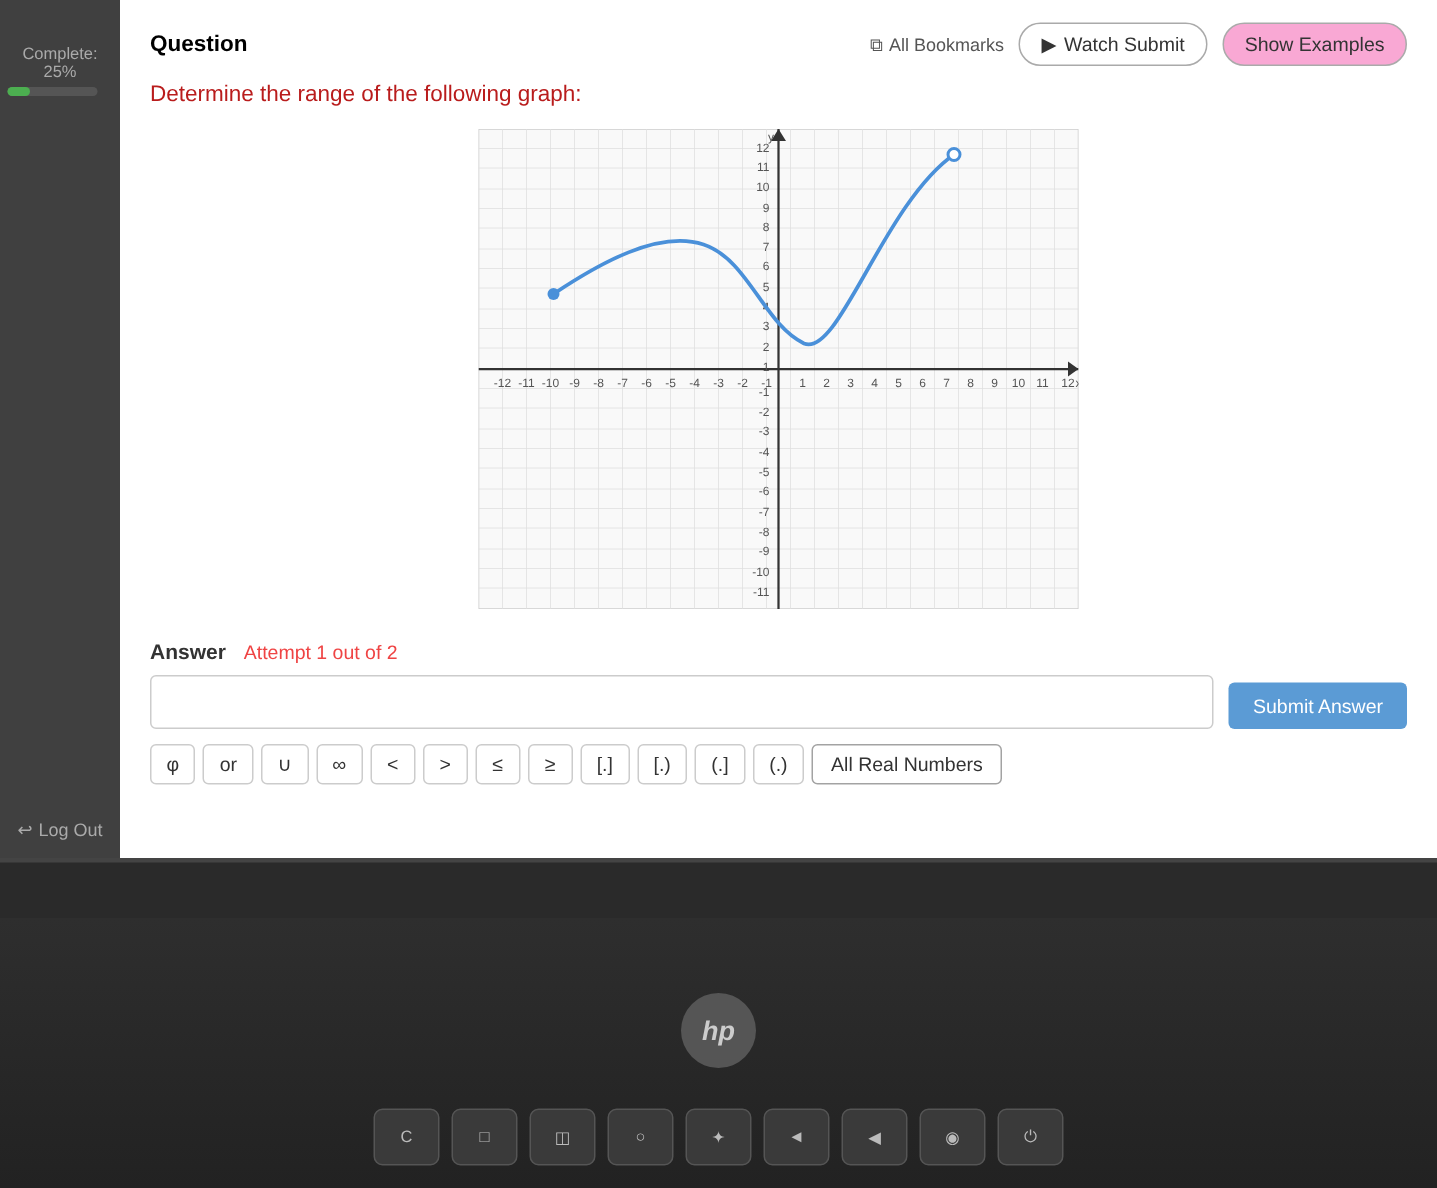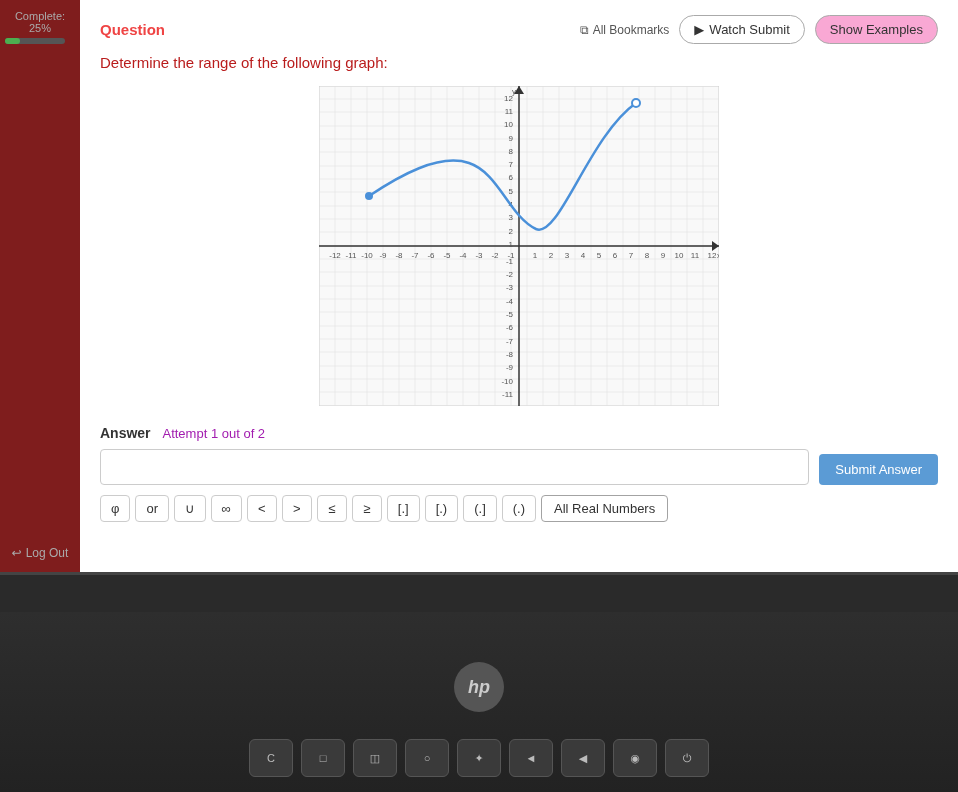--- a/index.html
+++ b/index.html
@@ -80,25 +80,26 @@
       left: 0;
       right: 0;
       height: 580px;
       background: #f0f0f0;
       display: flex;
     }
 
     
     .sidebar {
       width: 80px;
-      background: #7f1d1d;
+      background: #404040;
       height: 100%;
       display: flex;
       flex-direction: column;
       align-items: center;
+      padding-top: 20px;
     }
 
     .sidebar-progress {
       color: #aaa;
       font-size: 11px;
       text-align: center;
       padding: 10px 5px;
     }
 
     .progress-bar-container {
@@ -140,21 +141,21 @@
     .top-bar {
       display: flex;
       justify-content: space-between;
       align-items: center;
       margin-bottom: 10px;
     }
 
     .question-label {
       font-size: 15px;
       font-weight: bold;
-      color: #ef4444;
+      color: #000000;
     }
 
     .top-bar-right {
       display: flex;
       align-items: center;
       gap: 10px;
     }
 
     .bookmarks-link {
       font-size: 12px;
@@ -442,21 +443,21 @@
 
           <circle cx="317" cy="17" r="4" fill="white" stroke="#4a90d9" stroke-width="2"></circle>
 
         </svg>
       </div>
     </div>
 
     <div class="answer-section">
       <div class="answer-header">
         <strong>Answer</strong>
-        <span style="font-weight:normal; font-size:13px; margin-left:8px; color:#a21caf;">Attempt 1 out of 2</span>
+        <span style="font-weight:normal; font-size:13px; margin-left:8px; color:#ef4444;">Attempt 1 out of 2</span>
       </div>
 
       <div class="answer-input-row">
         <input type="text" class="answer-input" placeholder="" style="">
         <button class="btn-submit">
           <span>Submit Answer</span>
         </button>
       </div>
 
       <div class="symbol-buttons">

